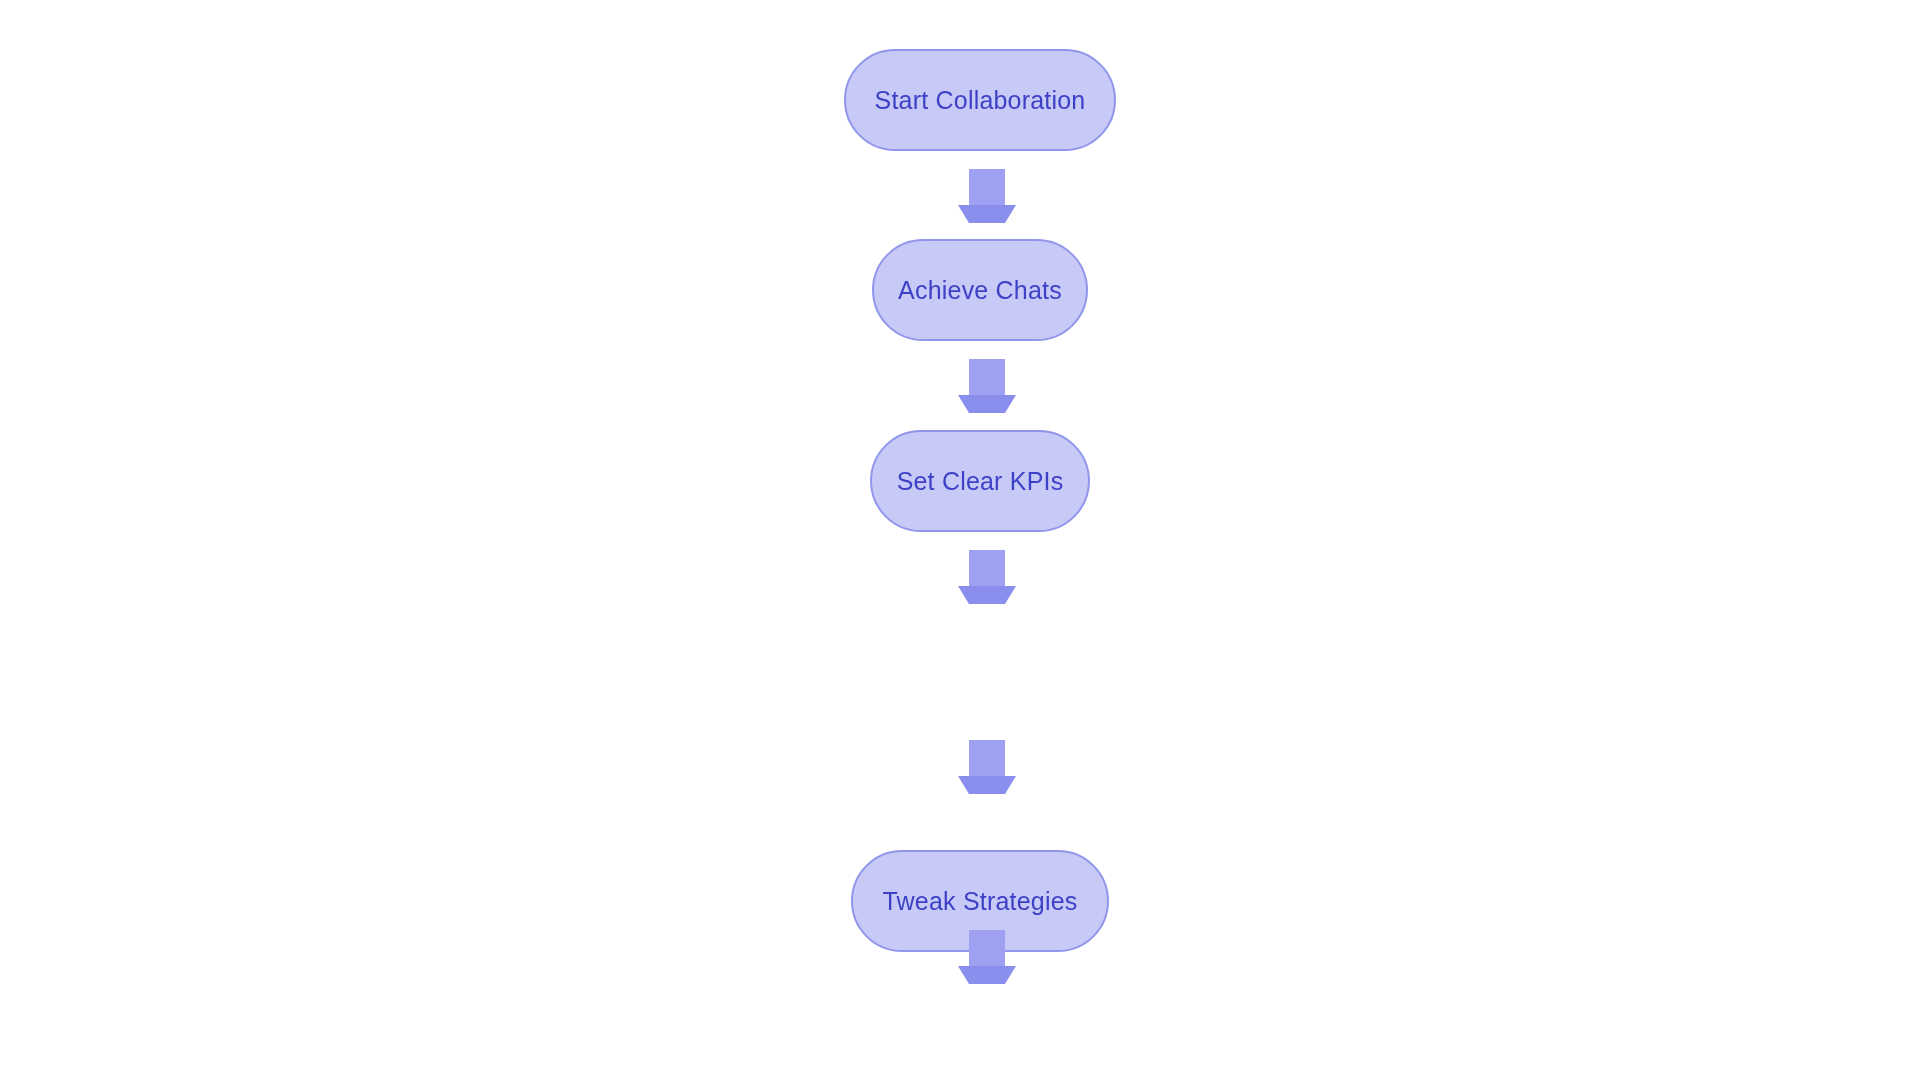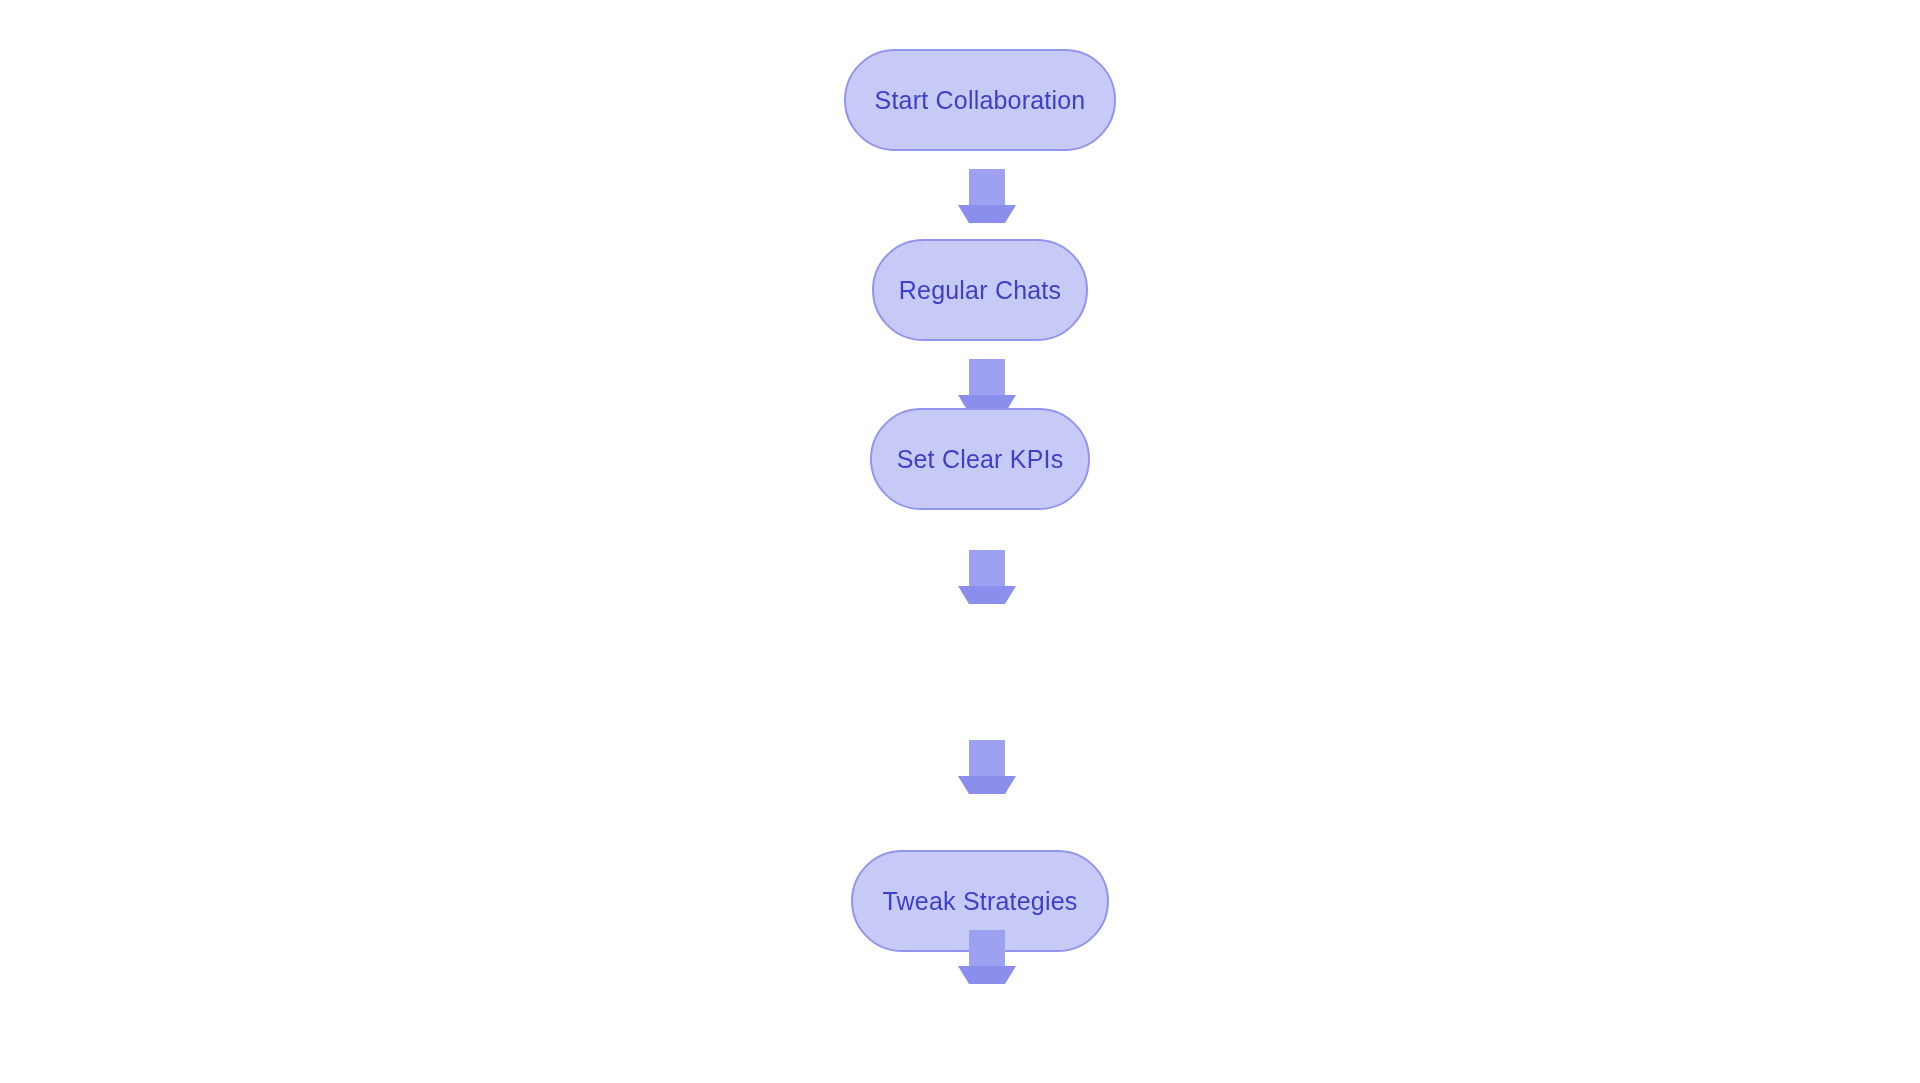--- a/index.html
+++ b/index.html
@@ -34,21 +34,21 @@
     font-size: 25px;
     letter-spacing: 0.2px;
     display: flex;
     align-items: center;
     justify-content: center;
     white-space: nowrap;
   }
   
   .node-0 { top: 13px;  left: 808px; width: 272px; }
   .node-1 { top: 203px; left: 836px; width: 216px; }
-  .node-2 { top: 372px; left: 834px; width: 220px; }
+  .node-2 { top: 394px; left: 834px; width: 220px; }
   .node-3 { top: 584px; left: 830px; width: 228px; }
   .node-4 { top: 814px; left: 815px; width: 258px; }
   .node-5 { top: 963px; left: 742px; width: 404px; }
 
   .arrow {
     position: absolute;
     left: 933px;           
     width: 22px;
     display: flex;
     flex-direction: column;
@@ -80,21 +80,21 @@
   <div class="node node-0">
     <span>Start Collaboration</span>
   </div>
 
   <div class="arrow arrow-0">
     <div class="shaft"></div>
     <div class="head"></div>
   </div>
 
   <div class="node node-1">
-    <span>Regular Chats</span>
+    <span>Achieve Chats</span>
   </div>
 
   <div class="arrow arrow-1">
     <div class="shaft"></div>
     <div class="head"></div>
   </div>
 
   <div class="node node-2">
     <span>Set Clear KPIs</span>
   </div>

